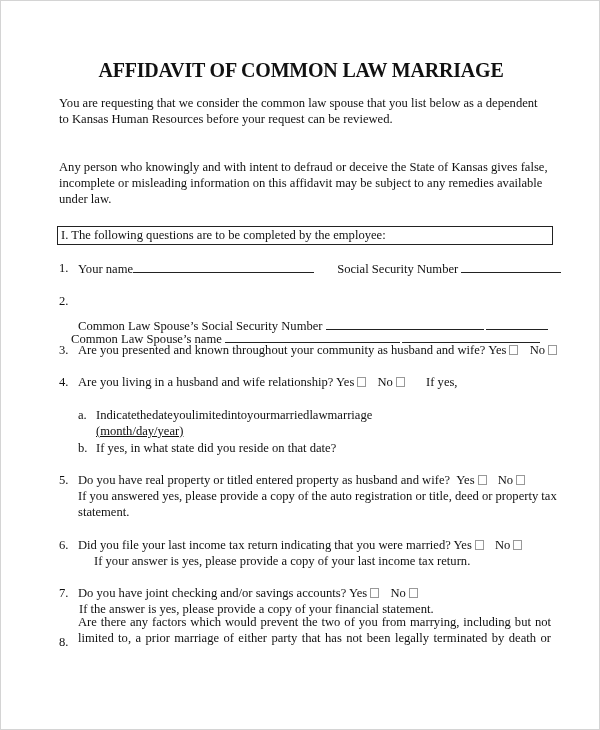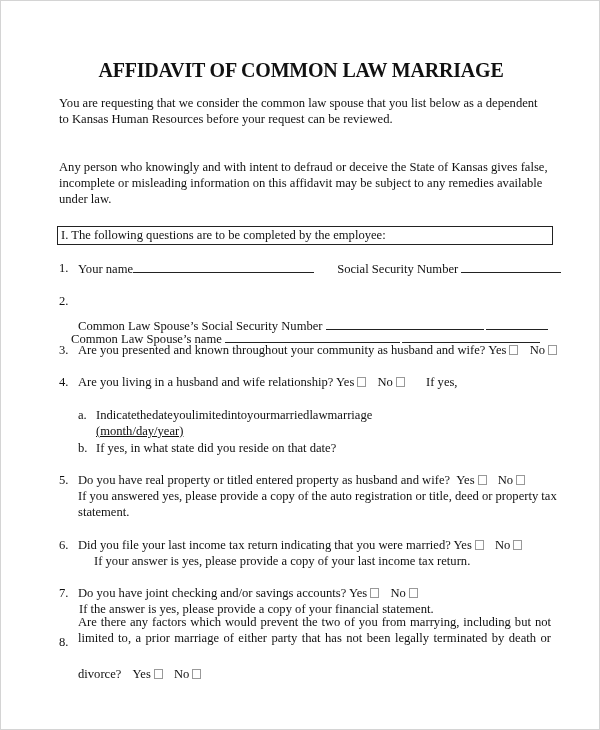--- a/index.html
+++ b/index.html
@@ -150,19 +150,14 @@
   </div>
   <div class="abs line" style="left:78px; top:600px;">If the answer is yes, please provide a copy of your financial statement.</div>
 
   <div class="abs line" style="left:58px; top:633px;">
     <span>8.</span>
   </div>
   <div class="abs" style="left:77px; top:598px; width:473px; text-align:justify;margin-top:15px;">
     <span style="display:block; text-align:justify; text-align-last:justify;">Are there any factors which would prevent the two of you from marrying, including but not</span>
     <span style="display:block; text-align:justify; text-align-last:justify;">limited to, a prior marriage of either party that has not been legally terminated by death or</span>
   </div>
-  <div class="abs line" style="left:77px; top:665px;">
-    <span>divorce?</span>
-    <span style="margin-left:8px;">Yes</span><span class="cb"></span>
-    <span style="margin-left:6px;">No</span><span class="cb"></span>
-  </div>
 
 </div>
 
 </body></html>

